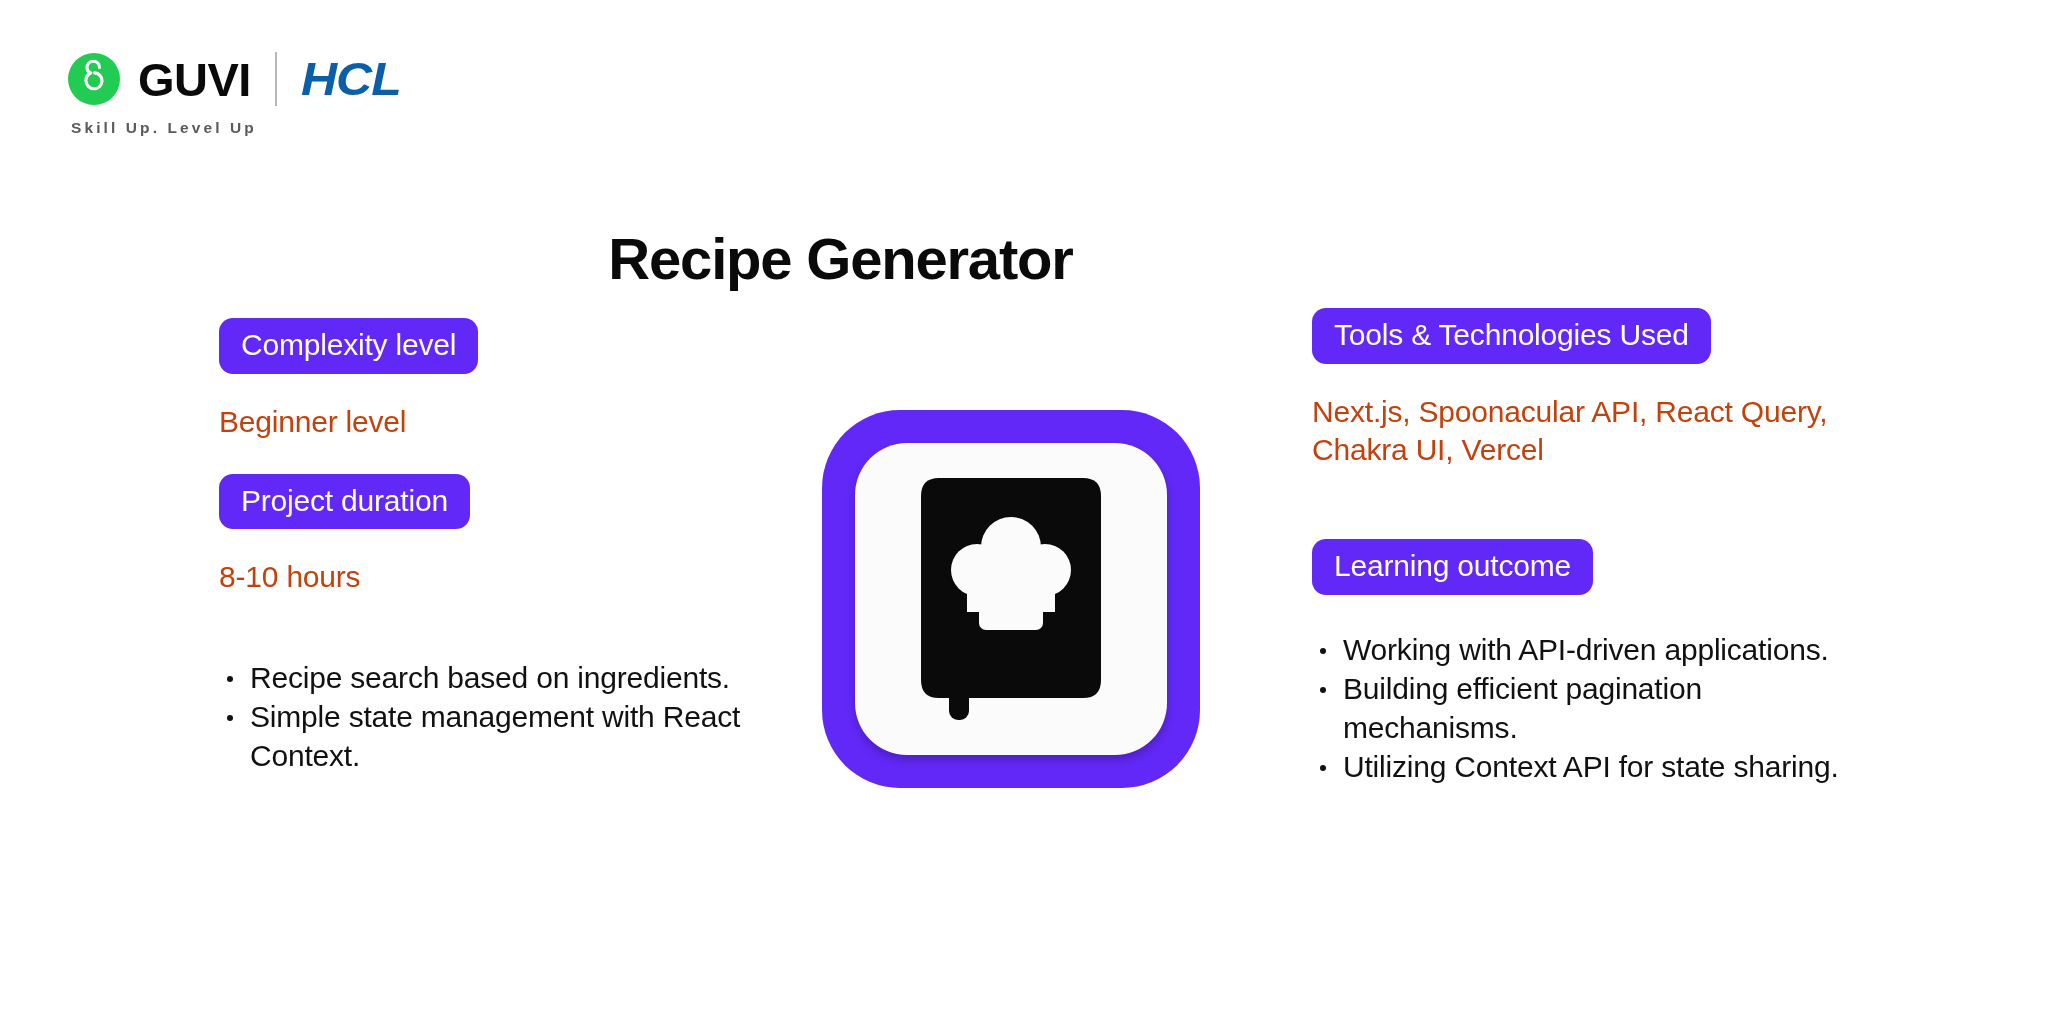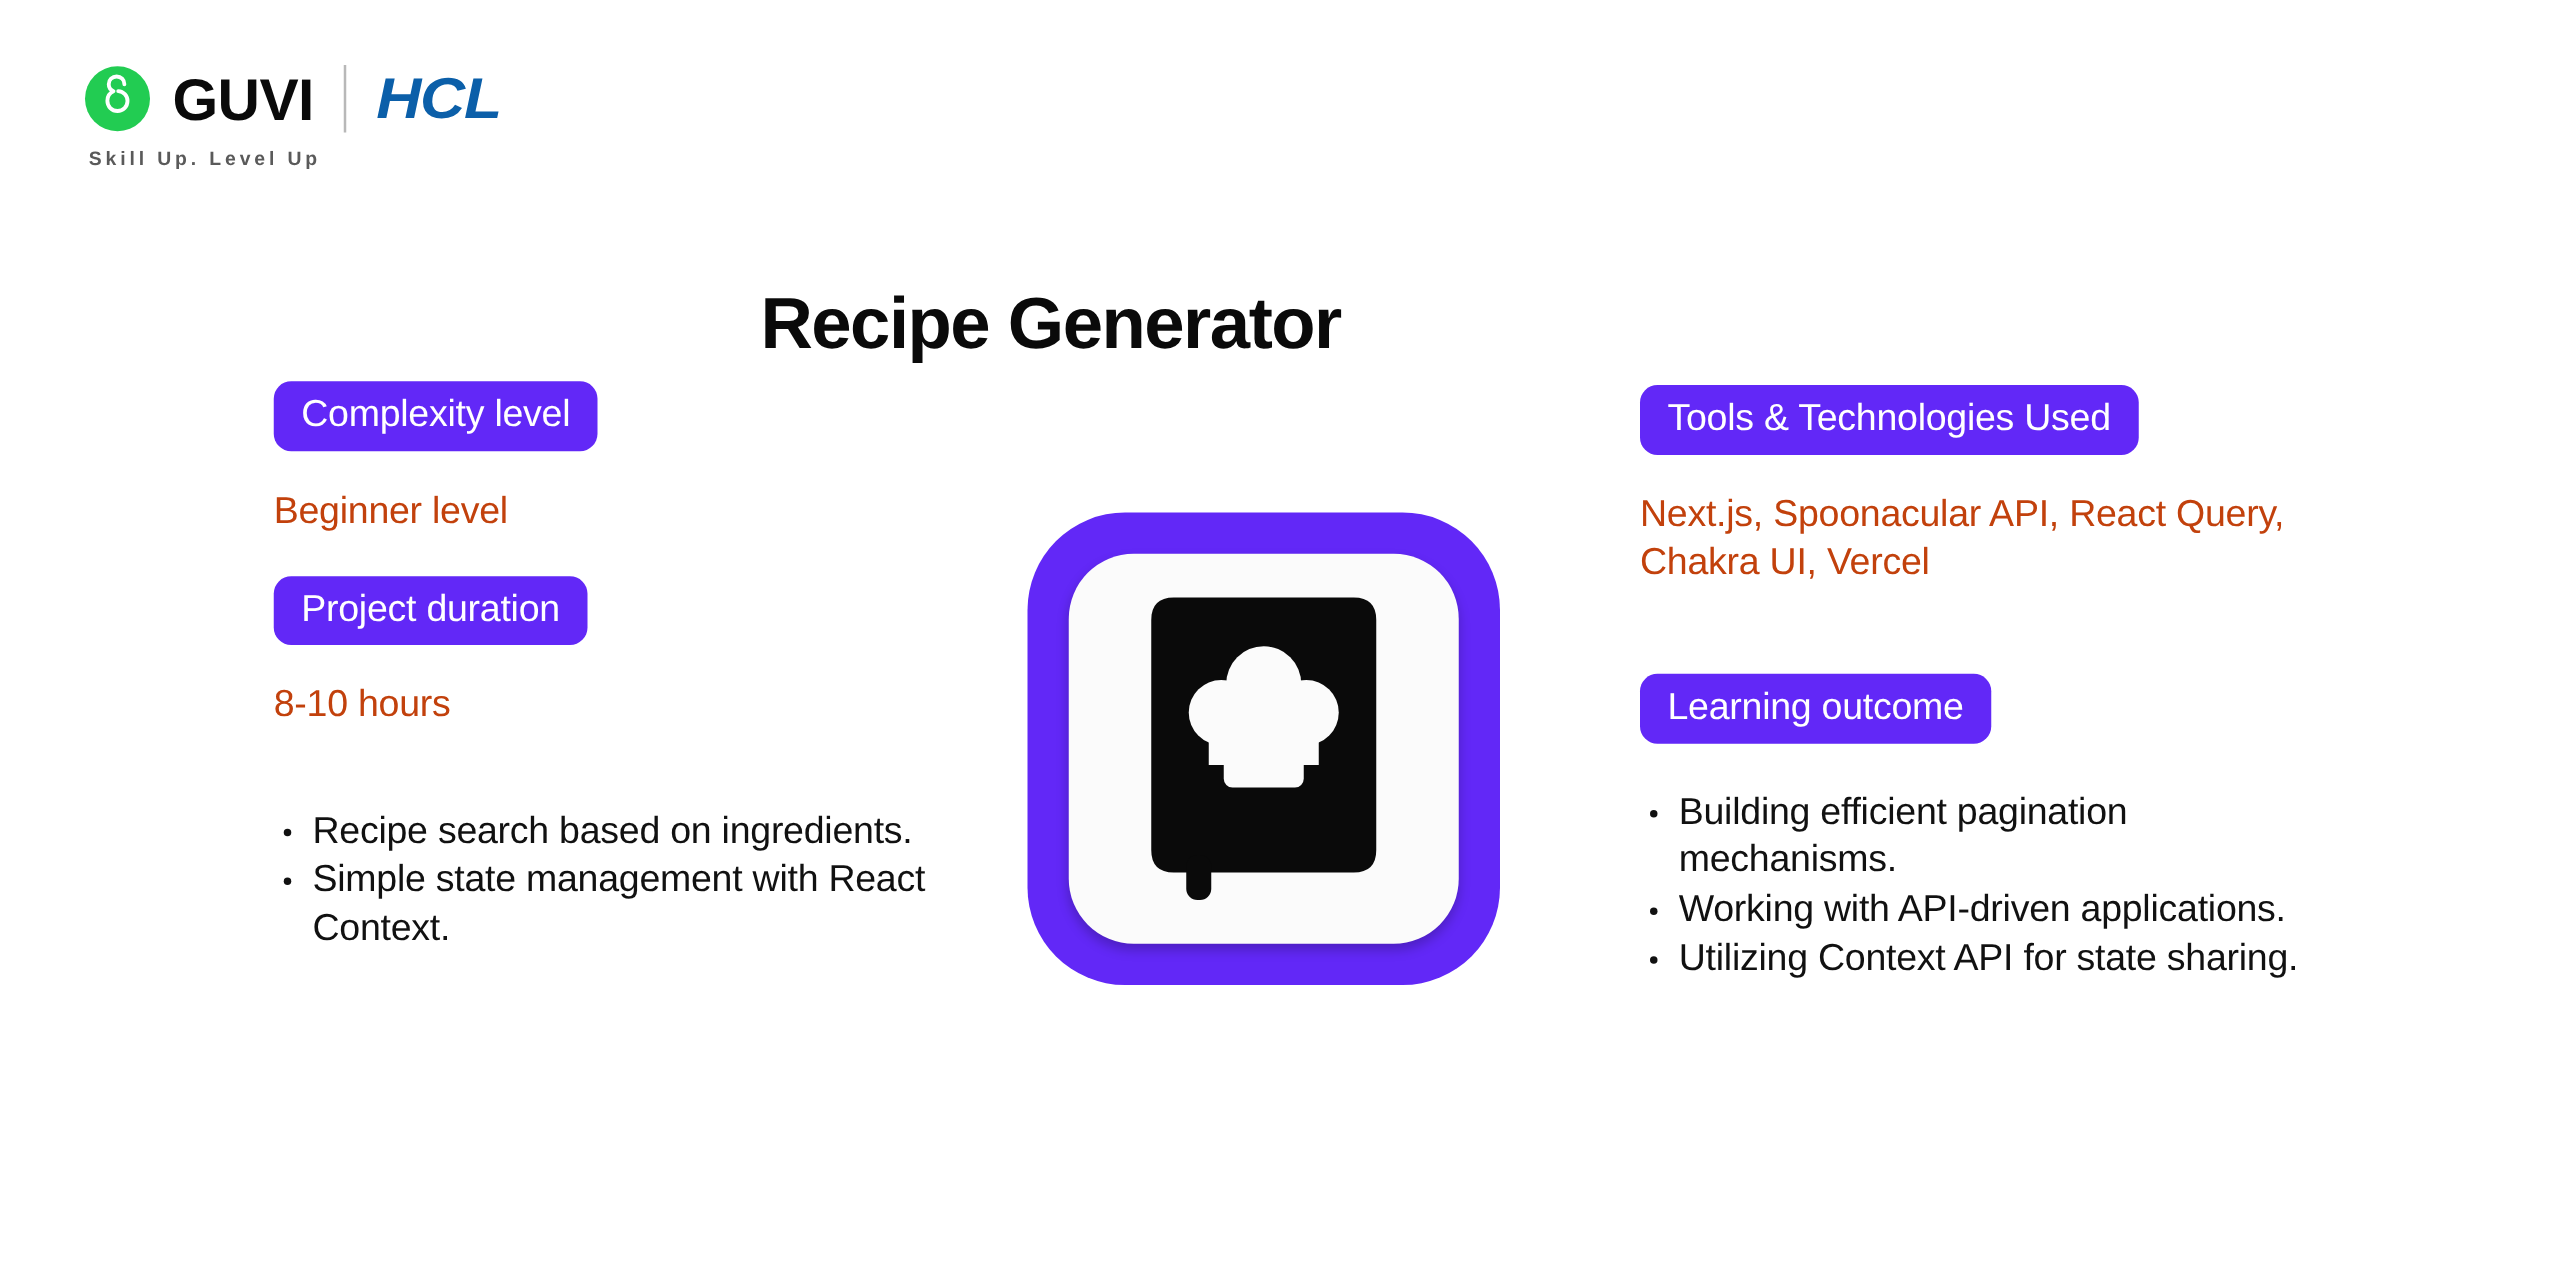--- a/index.html
+++ b/index.html
@@ -103,21 +103,21 @@
     font-size: 30px;
     line-height: 1.05;
     letter-spacing: -0.2px;
     white-space: nowrap;
   }
 
   
   .col-left {
     position: absolute;
     left: 219px;
-    top: 305px;
+    top: 318px;
     width: 560px;
   }
   .col-right {
     position: absolute;
     left: 1312px;
     top: 308px;
     width: 560px;
   }
   .plain-text {
     font-size: 30px;
@@ -252,17 +252,17 @@
 <div class="col-right">
 
   <span class="badge">Tools &amp; Technologies Used</span>
   <div class="gap-a"></div>
   <div class="plain-text">Next.js, Spoonacular API, React Query, Chakra UI, Vercel</div>
 
   <div style="height:70px"></div>
   <span class="badge">Learning outcome</span>
   <div class="gap-d"></div>
   <ul class="bullets">
+    <li>Working with API-driven applications.</li>
     <li>Building efficient pagination mechanisms.</li>
-    <li>Working with API-driven applications.</li>
     <li>Utilizing Context API for state sharing.</li>
   </ul>
 </div>
 
 </body></html>

